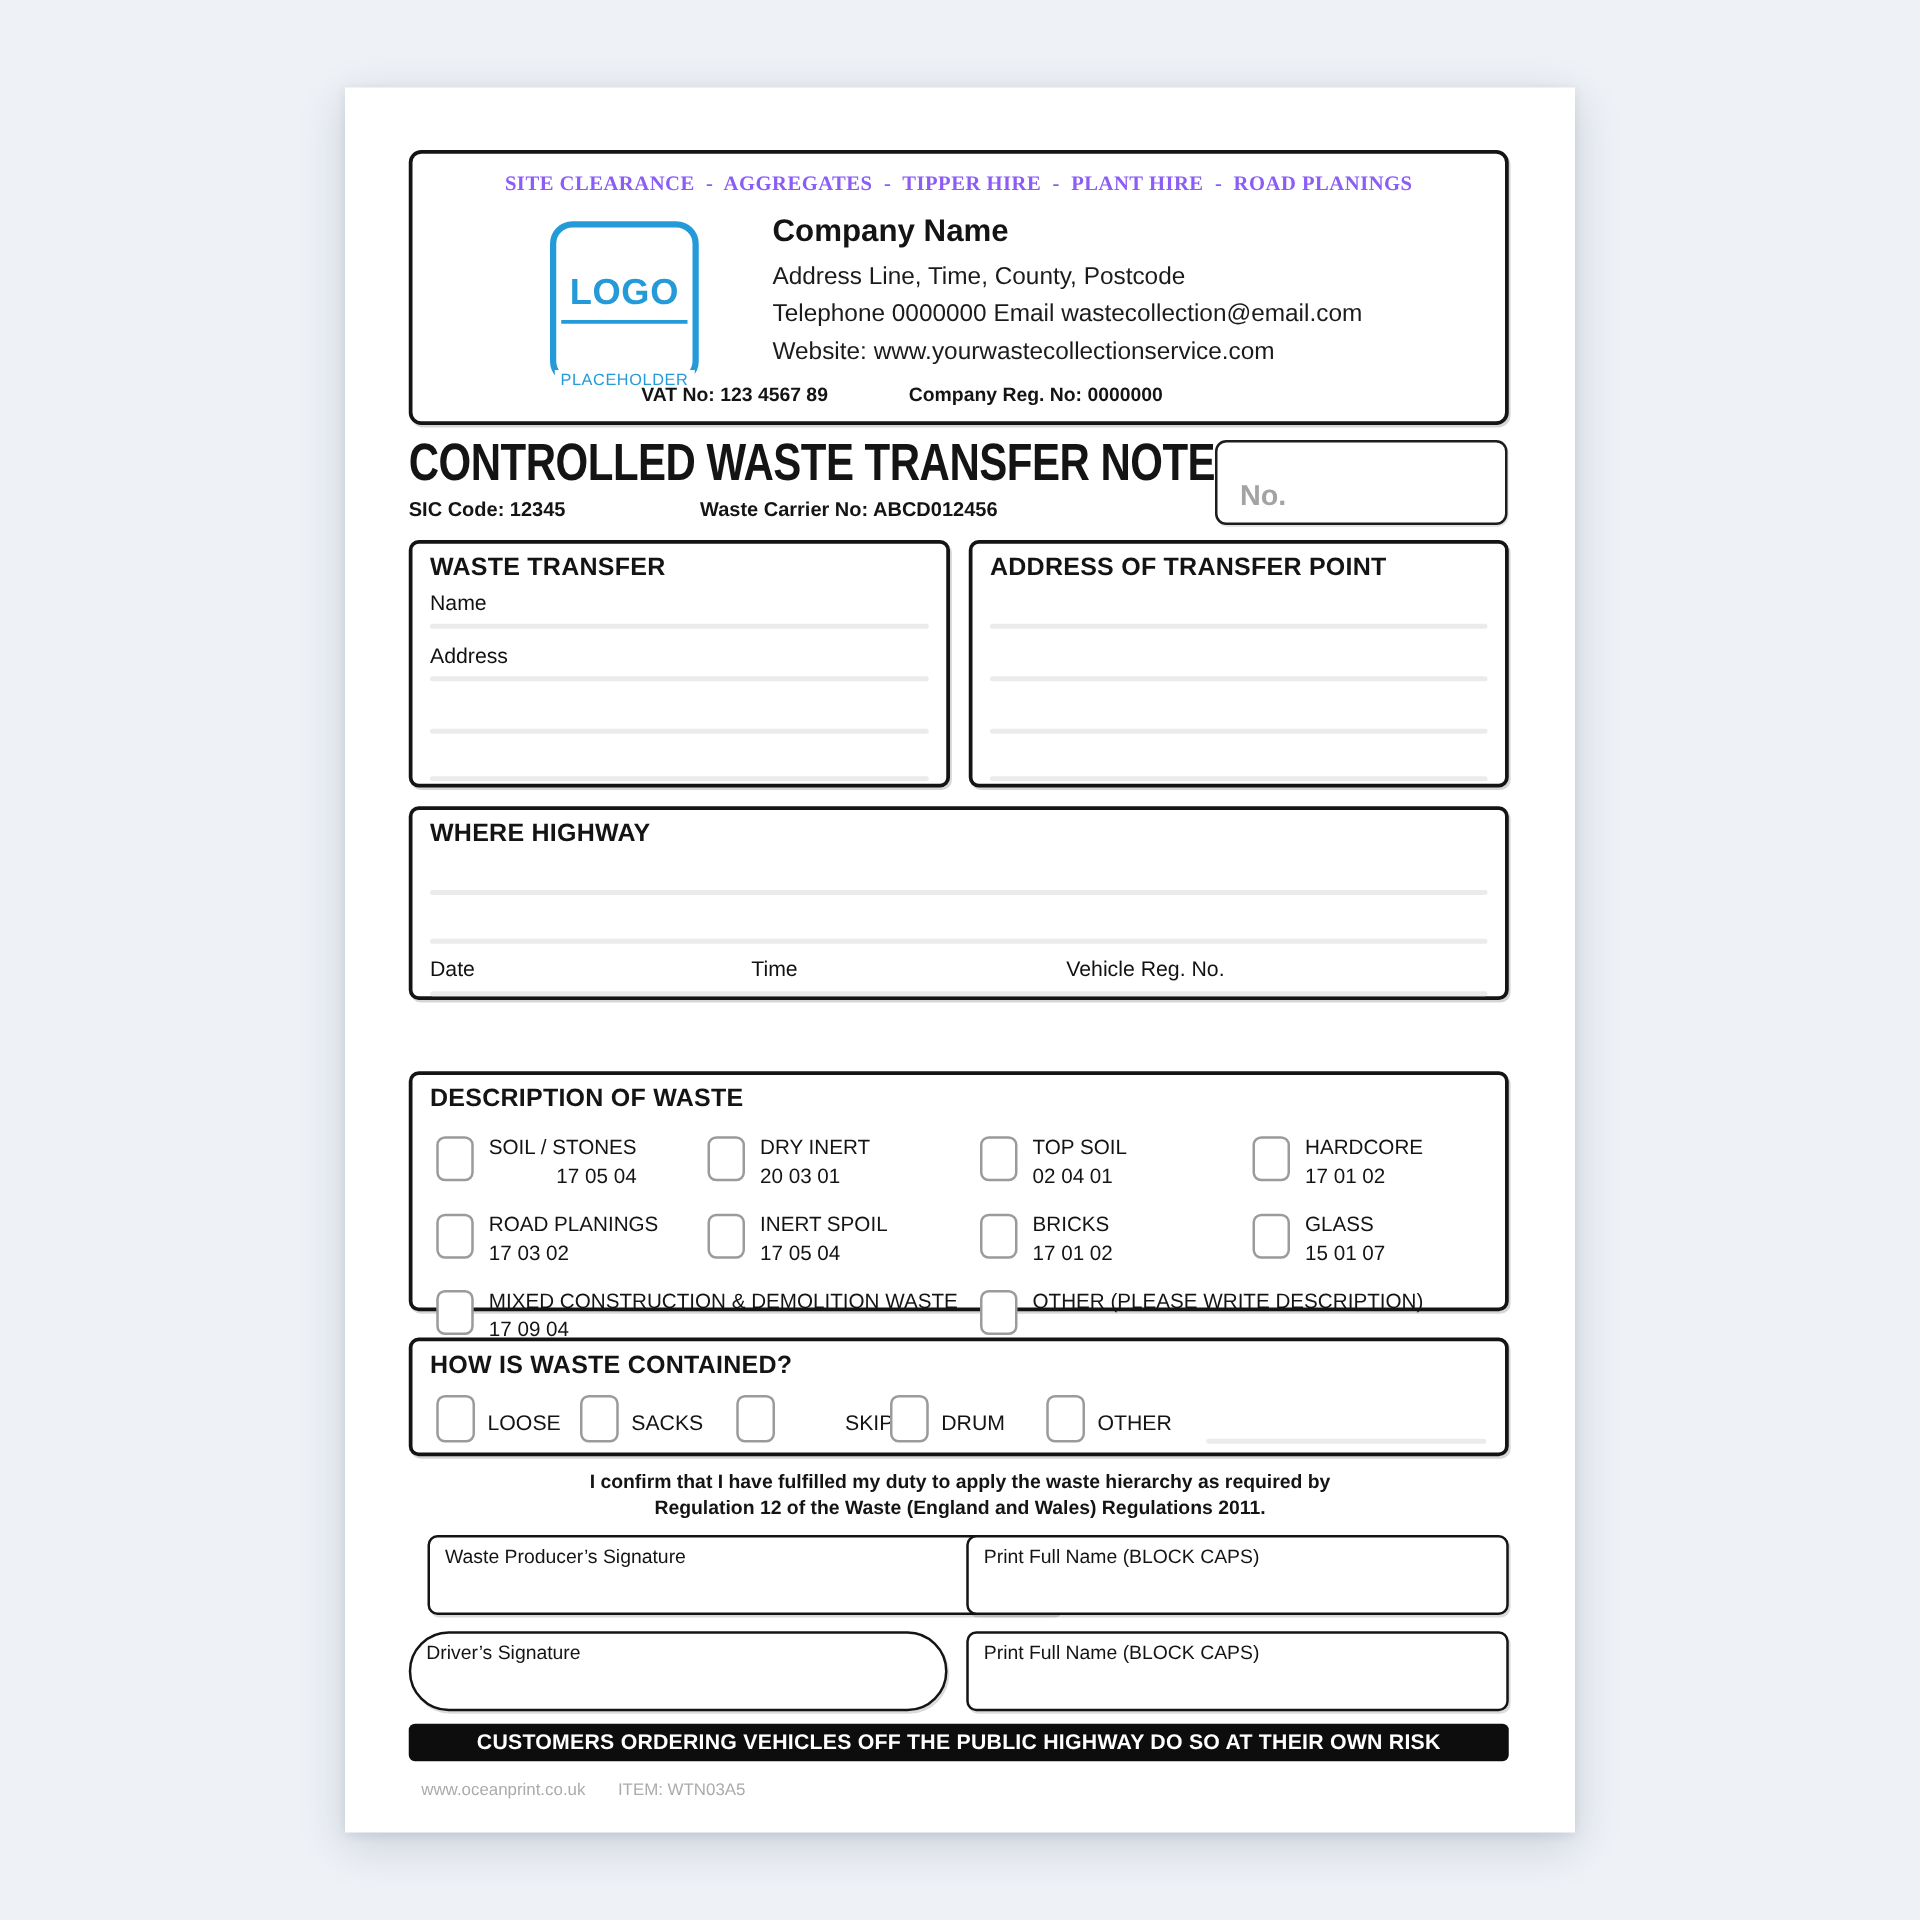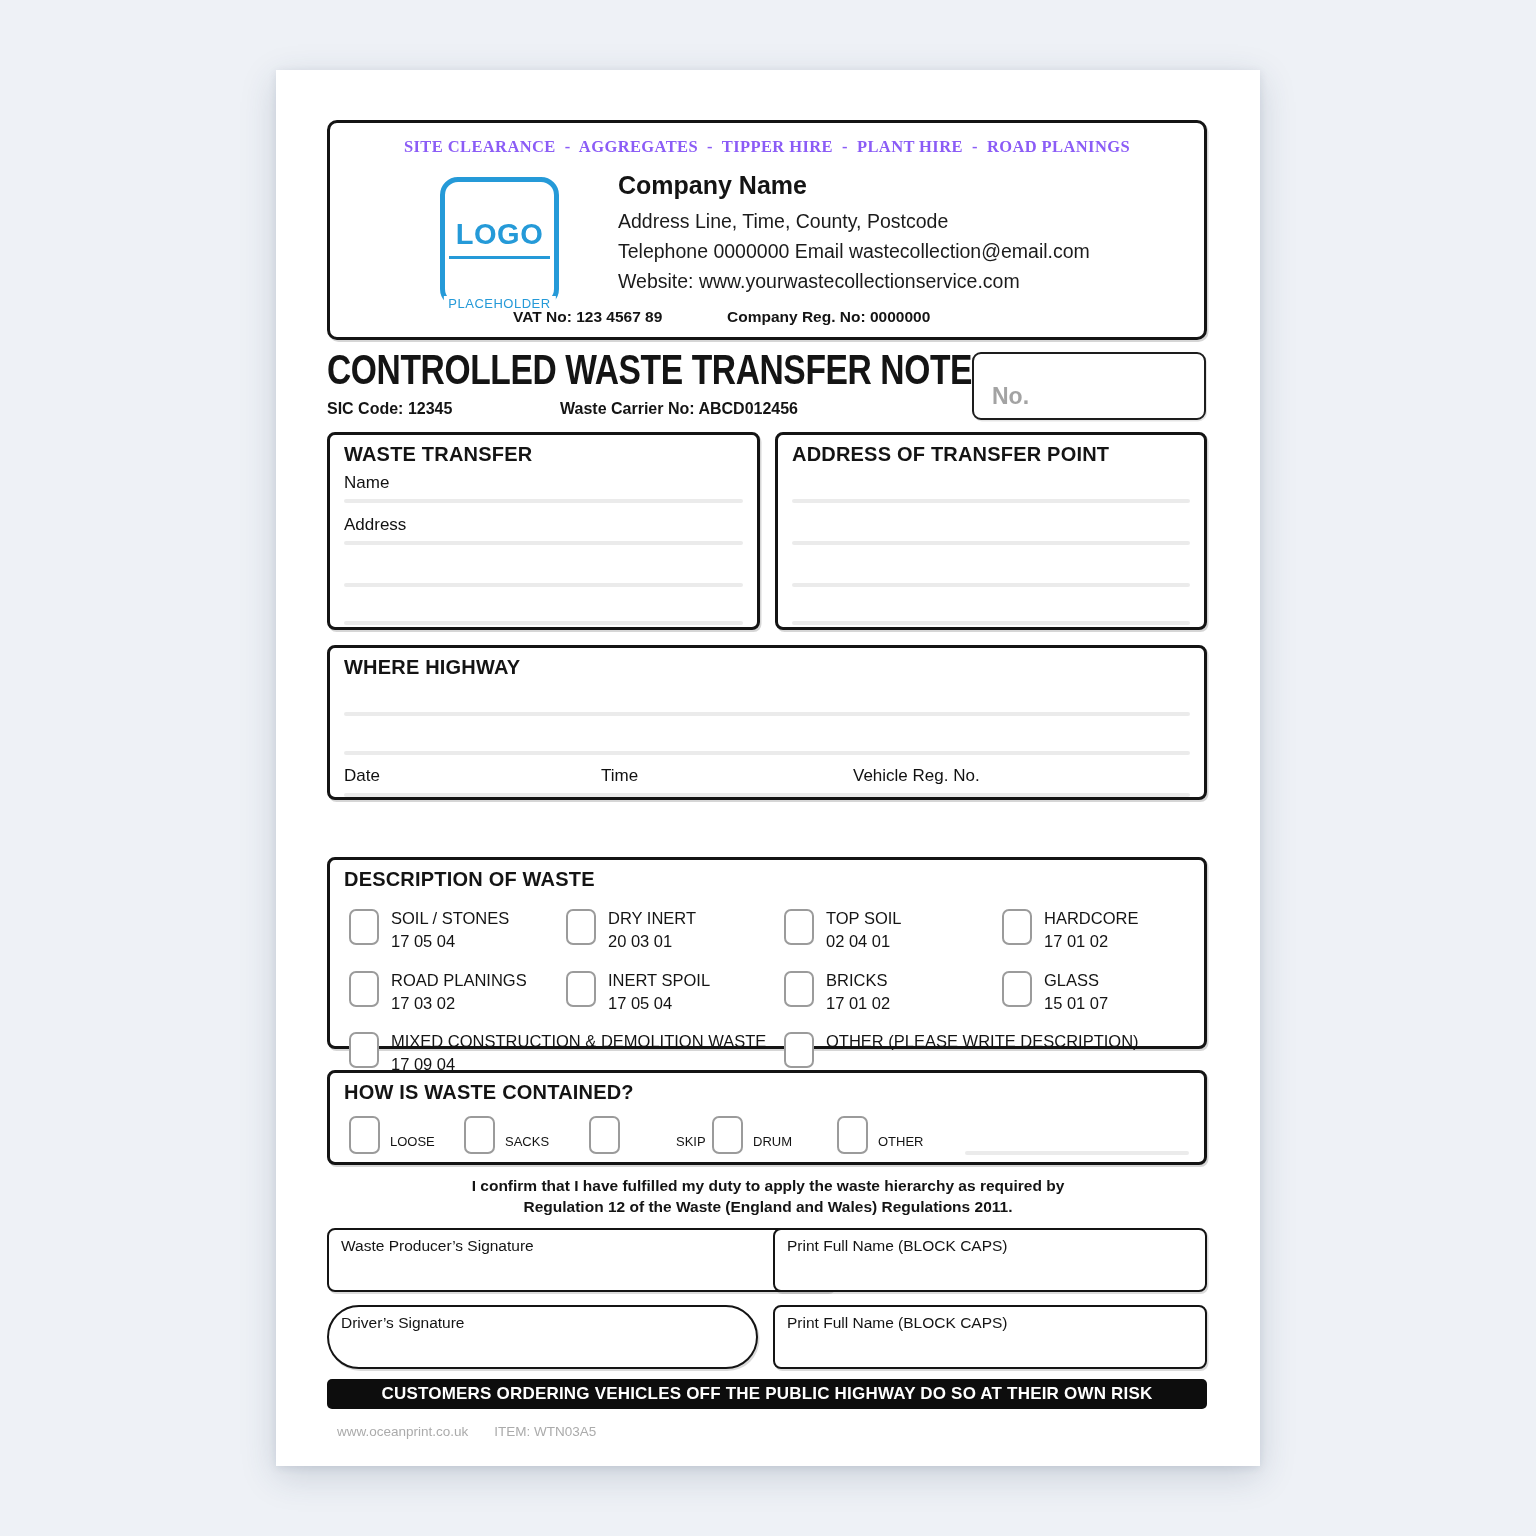--- a/index.html
+++ b/index.html
@@ -78,21 +78,21 @@
   
   .cb {
     display:inline-block; width:30px; height:36px; flex:0 0 30px;
     border:2.5px solid #9b9b9b; border-radius:7px; background:#fff;
   }
   .witem { position:absolute; display:flex; }
   .wlabels { margin-left:12px; display:flex; flex-direction:column; margin-top:-2px; }
   .wname, .wcode { font-size:16.5px; line-height:23px; white-space:nowrap; }
   .citem { position:absolute; display:flex; align-items:flex-end; }
   .citem .cb { width:31px; height:38px; flex:0 0 31px; }
-  .clabel { margin-left:10px; font-size:13px; padding-bottom:5px; white-space:nowrap; }
+  .clabel { margin-left:10px; font-size:17px; padding-bottom:5px; white-space:nowrap; }
   .other-line { position:absolute; left:635px; right:15px; top:78px; height:4px; background:#ebebeb; border-radius:2px; }
 
   
   .confirm {
     position:absolute; left:0; right:0; top:1105px; text-align:center;
     font-size:15.5px; font-weight:bold; line-height:21px;
   }
 
   
   .sig-box {
@@ -167,21 +167,21 @@
     <div class="fline" style="top:103px;"></div>
     <div class="flabel" style="top:118px; left:14px;">Date</div>
     <div class="flabel" style="top:118px; left:271px;">Time</div>
     <div class="flabel" style="top:118px; left:523px;">Vehicle Reg. No.</div>
     <div class="fline" style="top:145px;"></div>
   </div>
 
   <div class="fbox" style="left:51px; top:787px; width:880px; height:192px;">
     <div class="fbox-head">DESCRIPTION OF WASTE</div>
 
-    <div class="witem" style="left:19px; top:49px;">
+    <div class="witem" style="left:19px; top:49px;text-align:right;">
       <span class="cb"></span>
       <span class="wlabels">
           <span class="wname">SOIL / STONES</span>
           <span class="wcode">17 05 04</span>
         </span>
     </div>
     <div class="witem" style="left:236px; top:49px;">
       <span class="cb"></span>
       <span class="wlabels">
           <span class="wname">DRY INERT</span>
@@ -270,21 +270,21 @@
       <span class="clabel">OTHER</span>
     </div>
     <div class="other-line"></div>
   </div>
 
   <div class="confirm">
     <div>I confirm that I have fulfilled my duty to apply the waste hierarchy as required by</div>
     <div>Regulation 12 of the Waste (England and Wales) Regulations 2011.</div>
   </div>
 
-  <div class="sig-box" style="left:51px; top:1158px; width:508px;text-align:center;">
+  <div class="sig-box" style="left:66px; top:1158px; width:508px;text-align:center;">
     <div class="sig-label">Waste Producer’s Signature</div>
   </div>
   <div class="sig-box" style="left:497px; top:1158px; width:434px;">
     <div class="sig-label">Print Full Name (BLOCK CAPS)</div>
   </div>
   <div class="sig-box" style="left:51px; top:1235px; width:431px;border-radius:32px;">
     <div class="sig-label">Driver’s Signature</div>
   </div>
   <div class="sig-box" style="left:497px; top:1235px; width:434px;">
     <div class="sig-label">Print Full Name (BLOCK CAPS)</div>

